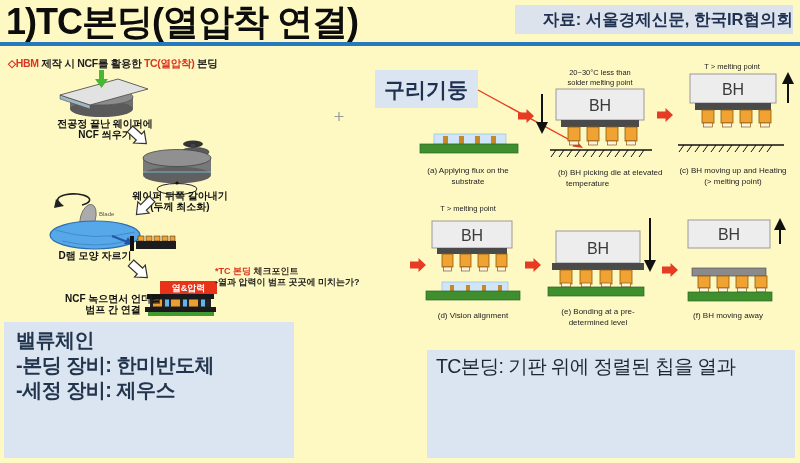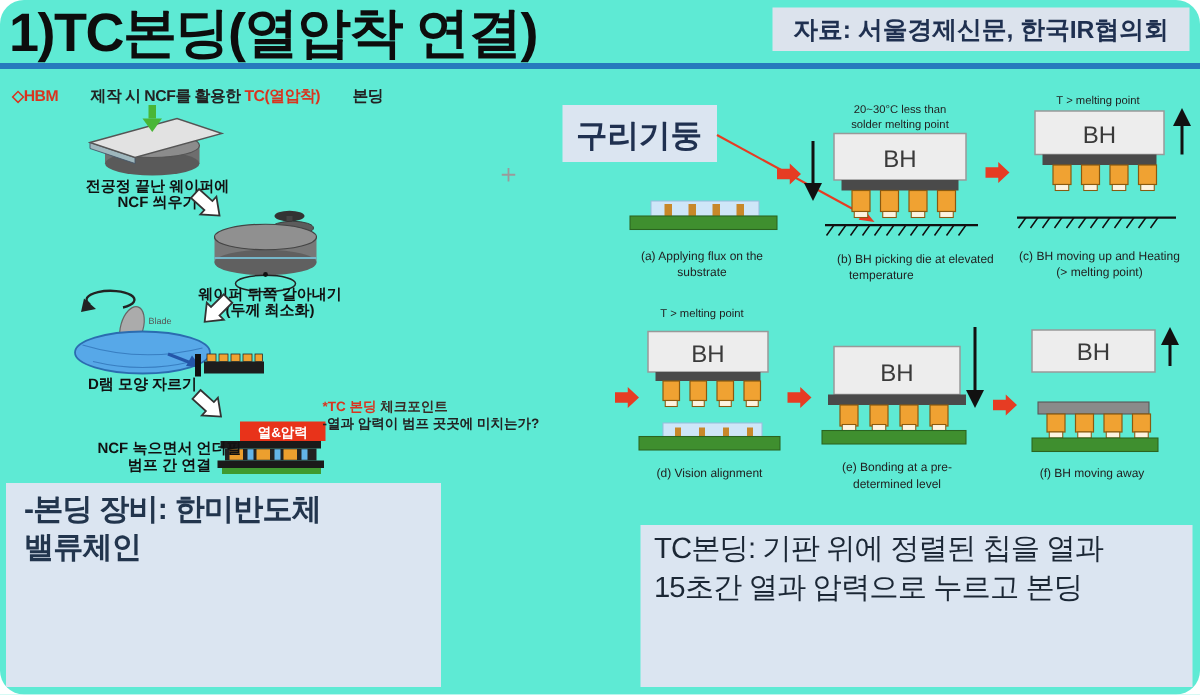--- a/index.html
+++ b/index.html
@@ -1,26 +1,26 @@
 <!DOCTYPE html>
 <html><head>
 <meta charset="utf-8">
 <style>
   html,body{margin:0;padding:0;background:#fff;}
-  #slide{position:relative;width:800px;height:463px;background:#5eead4;overflow:hidden;
-         font-family:"Liberation Sans", sans-serif;border-radius:16px;}
+  #slide{position:relative;width:800px;height:463px;background:#fef9c3;overflow:hidden;
+         font-family:"Liberation Sans", sans-serif;}
   .abs{position:absolute;}
   #title{left:6px;top:-2px;font-size:36px;font-weight:bold;color:#0d0d0d;letter-spacing:-1px;white-space:nowrap;}
   #rule{left:0;top:42px;width:800px;height:4px;background:#2779bd;}
   #source-box{left:515px;top:5px;width:278px;height:29px;background:#dce3ed;
-              display:flex;align-items:center;justify-content:center;
+              display:flex;align-items:center;justify-content:flex-end;
               font-size:16.5px;font-weight:bold;color:#1f3050;white-space:nowrap;}
   #left-header{left:8px;top:57px;font-size:10.5px;font-weight:bold;white-space:nowrap;letter-spacing:-0.3px;}
   #left-header .red{color:#d9341f;}
-  #left-header .dark{color:#222;padding-left:19px;}
+  #left-header .dark{color:#222;}
   #value-chain-box{left:4px;top:322px;width:290px;height:136px;background:#dbe5f1;
                    padding:6px 0 0 12px;box-sizing:border-box;
                    font-size:20px;font-weight:600;color:#22354d;line-height:25px;white-space:nowrap;letter-spacing:-0.5px;}
   #description-box{left:427px;top:350px;width:368px;height:108px;background:#dbe5f1;
                    padding:3px 0 0 9px;box-sizing:border-box;
                    font-size:19.5px;font-weight:500;color:#1b2735;line-height:26px;white-space:nowrap;letter-spacing:-0.6px;}
   svg text{font-family:"Liberation Sans", sans-serif;}
   .kcap{font-size:10px;font-weight:bold;fill:#111;}
   .ecap{font-size:8px;fill:#222;}
   .note{font-size:7.5px;fill:#222;}
@@ -254,22 +254,22 @@
         <rect x="348.5" y="230" width="9" height="4" fill="#fdf3e0" stroke="#8a5a10" stroke-width="0.7"></rect>
         <rect x="367.5" y="230" width="9" height="4" fill="#fdf3e0" stroke="#8a5a10" stroke-width="0.7"></rect>
         <rect x="386.5" y="230" width="9" height="4" fill="#fdf3e0" stroke="#8a5a10" stroke-width="0.7"></rect>
       </g>
       <rect x="318" y="234" width="84" height="9" fill="#3f8f2f" stroke="#2a6420" stroke-width="0.7"></rect>
       <text x="358" y="260" text-anchor="middle" class="ecap">(f) BH moving away</text>
     </g>
   </svg>
 
   <div id="value-chain-box" class="abs">
+    <div>밸류체인</div>
     <div>-본딩 장비: 한미반도체</div>
-    <div>밸류체인</div>
+    <div>-세정 장비: 제우스</div>
   </div>
 
   <div id="description-box" class="abs">
     <div>TC본딩: 기판 위에 정렬된 칩을 열과</div>
-    <div>15초간 열과 압력으로 누르고 본딩</div>
   </div>
 
 </div>
 
 </body></html>

